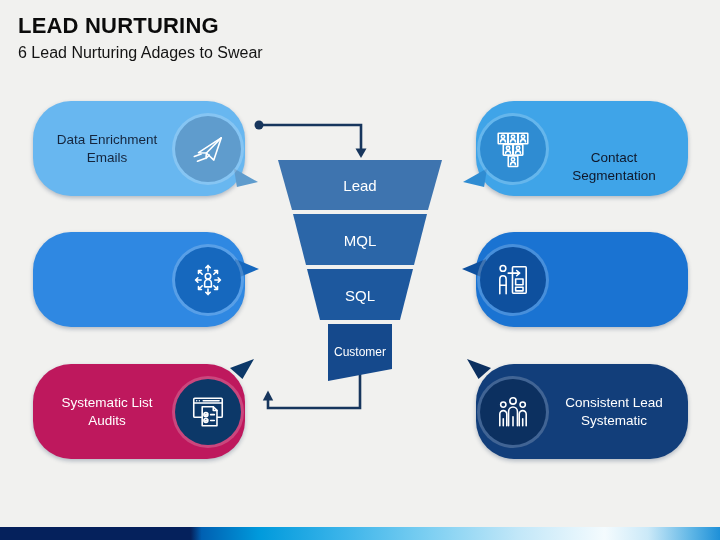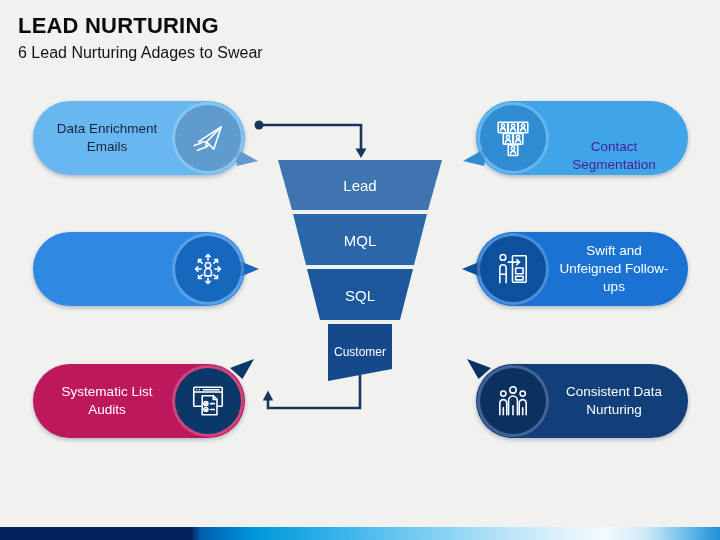--- a/index.html
+++ b/index.html
@@ -11,21 +11,21 @@
   .title{
     position:absolute;left:18px;top:13px;
     font-size:22px;font-weight:700;color:#0b0b0b;letter-spacing:.2px;
   }
   .subtitle{
     position:absolute;left:18px;top:44px;
     font-size:16px;color:#141414;
   }
   
   .pill{
-    position:absolute;width:212px;height:74px;border-radius:38px;
+    position:absolute;width:212px;height:95px;border-radius:38px;
     box-shadow:0 2px 4px rgba(15,40,80,.28);
   }
   .pill .label{
     position:absolute;top:0;bottom:0;display:flex;align-items:center;justify-content:center;
     text-align:center;font-size:13.5px;line-height:1.32;font-weight:500;
   }
   .pill-left .label{left:16px;right:80px;}
   .pill-right .label{left:80px;right:16px;}
   .circle{
     position:absolute;top:50%;transform:translateY(-50%);
@@ -123,21 +123,21 @@
       <path d="M20.5 20.5 H24"></path>
       <circle cx="16" cy="26" r="1.9"></circle>
       <path d="M15.2 26 l0.8 0.8 1.5 -1.7"></path>
       <path d="M20.5 26 H24"></path>
     </svg>
   </div>
 </div>
 
 <div id="pill-r1" class="pill pill-right" style="background: rgb(63, 164, 232);">
   <div class="tail tail-ld" style="background: rgb(47, 140, 210);"></div>
-  <div class="label" style="color: #4c1d95; margin-top: 36px;">Contact Segmentation</div>
+  <div class="label" style="color: #0f172a; margin-top: 36px;">Contact Segmentation</div>
   <div class="circle" style="background: rgb(47, 140, 210);">
     <svg width="38" height="38" viewBox="0 0 36 36" stroke-width="1.2">
       <g>
           <rect x="4" y="3" width="9" height="10" rx="0.5"></rect>
           <circle cx="8.5" cy="6.3" r="1.6"></circle>
           <path d="M6.2 11.3 a2.3 2.3 0 0 1 4.6 0"></path>
         </g>
       <g>
           <rect x="13.5" y="3" width="9" height="10" rx="0.5"></rect>
           <circle cx="18" cy="6.3" r="1.6"></circle>
@@ -162,37 +162,36 @@
           <rect x="13.5" y="24.6" width="9" height="10" rx="0.5"></rect>
           <circle cx="18" cy="27.9" r="1.6"></circle>
           <path d="M15.7 32.9 a2.3 2.3 0 0 1 4.6 0"></path>
         </g>
     </svg>
   </div>
 </div>
 
 <div id="pill-r2" class="pill pill-right" style="background: rgb(26, 115, 210);">
   <div class="tail tail-lm" style="background: rgb(14, 80, 158);"></div>
-  <div class="label" style="color: rgb(255, 255, 255);">Swift and Unfeigned Follow-ups</div>
   <div class="circle" style="background: rgb(14, 80, 158);">
     <svg width="38" height="38" viewBox="0 0 36 36">
       <circle cx="8.5" cy="7" r="2.7"></circle>
       <path d="M5.5 31 V17 a3 3 0 0 1 6 0 V31"></path>
       <path d="M5.5 23 h6"></path>
       <rect x="17.5" y="5.5" width="13" height="25" rx="0.8"></rect>
       <rect x="20.5" y="17" width="7" height="5.5"></rect>
       <rect x="20.5" y="24.8" width="7" height="3.5"></rect>
       <path d="M13.5 11.5 H24 M21.5 9 L24.3 11.5 L21.5 14"></path>
     </svg>
   </div>
 </div>
 
 <div id="pill-r3" class="pill pill-right" style="background: rgb(18, 62, 122);">
   <div class="tail tail-lu" style="background: rgb(12, 48, 96);"></div>
-  <div class="label" style="color: rgb(255, 255, 255);">Consistent Data Nurturing</div>
+  <div class="label" style="color: rgb(255, 255, 255);">Consistent Lead Systematic</div>
   <div class="circle" style="background: rgb(12, 48, 96);">
     <svg width="38" height="38" viewBox="0 0 36 36">
       <circle cx="8.8" cy="11" r="2.5"></circle>
         <path d="M5.5 31 V20 a3.3 3.3 0 0 1 6.6 0 V31"></path>
         <path d="M8.8 24.5 V31"></path>
       <circle cx="27.2" cy="11" r="2.5"></circle>
         <path d="M23.9 31 V20 a3.3 3.3 0 0 1 6.6 0 V31"></path>
         <path d="M27.2 24.5 V31"></path>
       <circle cx="18" cy="7.5" r="3"></circle>
         <path d="M13.8 31 V17.5 a4.2 4.2 0 0 1 8.4 0 V31"></path>

